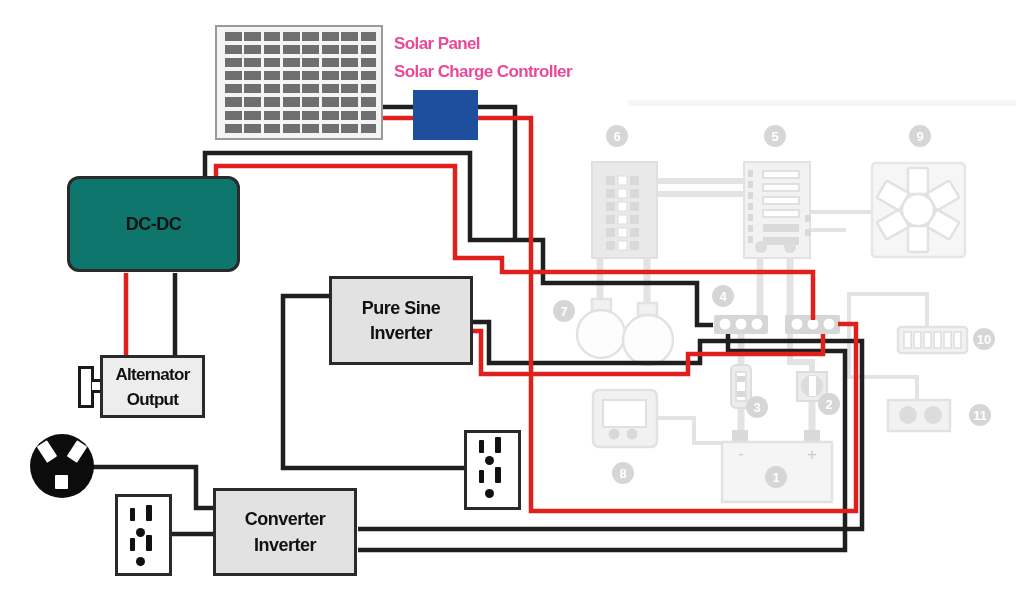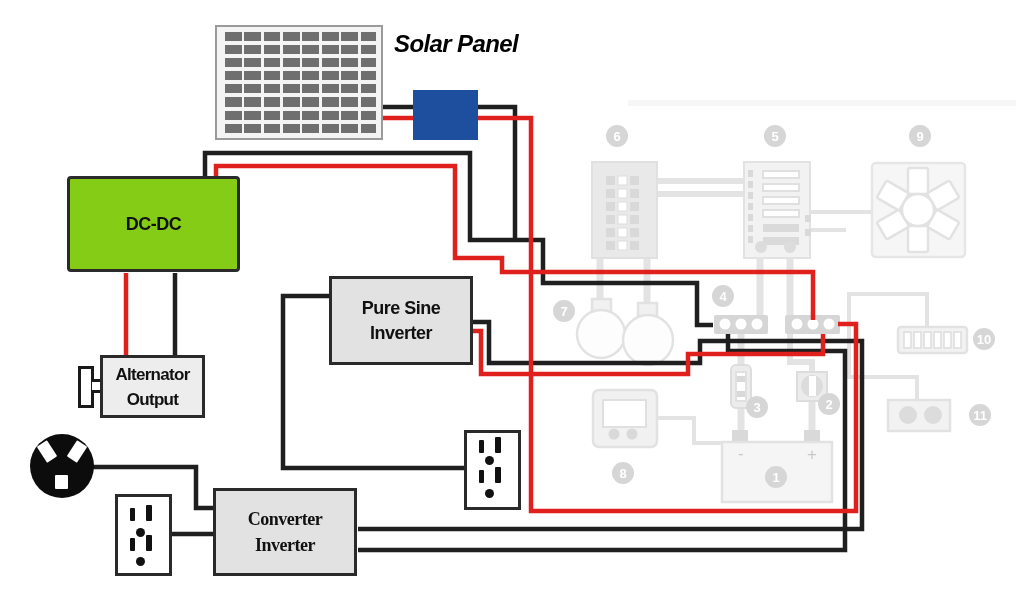--- a/index.html
+++ b/index.html
@@ -11,37 +11,37 @@
   .fwhite{fill:#ffffff;stroke:#e0e0e0;stroke-width:2;}
   .fdark{fill:#d9d9d9;stroke:none;}
   .badge{fill:#d6d6d6;}
   .bnum{fill:#ffffff;font-weight:bold;font-size:13px;text-anchor:middle;font-family:"Liberation Sans",sans-serif;}
   .battsym{fill:#c9c9c9;text-anchor:middle;font-family:"Liberation Sans",sans-serif;}
   .wn{stroke:var(--wneg);stroke-width:4.5;fill:none;}
   .wp{stroke:var(--wpos);stroke-width:4.5;fill:none;}
   .box{position:absolute;z-index:2;box-sizing:border-box;border:3px solid #2a2a2a;background:#e2e2e2;
        display:flex;flex-direction:column;align-items:center;justify-content:center;
        color:#111;font-weight:700;font-size:18px;letter-spacing:-0.5px;line-height:25px;text-align:center;}
-  .dcdc{left:67px;top:176px;width:173px;height:96px;border-radius:4px;background:#84cc16;}
+  .dcdc{left:67px;top:176px;width:173px;height:96px;border-radius:12px;background:#0f766e;}
   .inverter{left:329px;top:276px;width:144px;height:89px;}
-  .converter{left:213px;top:488px;width:144px;height:88px;line-height:26px;font-family:Liberation Serif, serif;}
+  .converter{left:213px;top:488px;width:144px;height:88px;line-height:26px;}
   .alt{left:100px;top:355px;width:105px;height:63px;background:#ededed;font-size:17px;letter-spacing:-0.7px;}
   .alt-pulley{position:absolute;z-index:2;left:78px;top:366px;width:16px;height:42px;
               box-sizing:border-box;border:3px solid #1a1a1a;background:#fff;}
   .alt-stub{position:absolute;z-index:2;left:92px;top:379px;width:10px;height:14px;background:#fff;
             border-top:3px solid #1a1a1a;border-bottom:3px solid #1a1a1a;box-sizing:border-box;}
   .solar{position:absolute;z-index:2;left:215px;top:25px;width:168px;height:115px;box-sizing:border-box;
          background:#f4f4f4;border:2px solid #9a9a9a;}
   .solar-cells{position:absolute;left:5px;top:5px;right:5px;bottom:5px;
     background-image:
       repeating-linear-gradient(90deg,#f4f4f4 0 2.5px,transparent 2.5px 19.5px),
       repeating-linear-gradient(180deg,#6f6f6f 0 9px,#f4f4f4 9px 13.1px);}
   .controller{position:absolute;z-index:2;left:413px;top:90px;width:65px;height:50px;background:var(--blue);}
-  .solar-label{position:absolute;z-index:2;left:394px;top:30px;color:#000000;
-               font-size:24px;font-weight:700;letter-spacing:-0.6px;line-height:28px;font-style:italic;}
+  .solar-label{position:absolute;z-index:2;left:394px;top:30px;color:#ec4899;
+               font-size:17px;font-weight:700;letter-spacing:-0.6px;line-height:28px;}
   .solar-label span{display:block;}
   .box span{display:block;}
   .outlet{position:absolute;z-index:2;box-sizing:border-box;border:3px solid #2a2a2a;background:#fff;}
   .outlet1{left:115px;top:494px;width:57px;height:82px;}
   .outlet2{left:464px;top:430px;width:57px;height:80px;}
   .slot{position:absolute;background:#111;border-radius:1px;}
   .hole{position:absolute;width:9px;height:9px;border-radius:50%;background:#111;}
   .plug{position:absolute;z-index:2;left:30px;top:434px;width:64px;height:64px;border-radius:50%;background:#0c0c0c;}
   .prong{position:absolute;background:#fff;border-radius:1px;}
   .prong-l{left:11px;top:8px;width:12px;height:19px;transform:rotate(-33deg);}
@@ -231,20 +231,21 @@
   <polyline class="wp" points="126,273 126,357"></polyline>
   <polyline class="wp" points="473,331 481,331 481,374 688,374 688,354 823,354 823,334"></polyline>
 </svg>
 
   <div class="solar">
     <div class="solar-cells"></div>
   </div>
 
   <div class="solar-label">
     <span>Solar Panel</span>
+    <span>Solar Charge Controller</span>
   </div>
 
   <div class="controller"></div>
 
   <div class="box dcdc">
     <span>DC-DC</span>
   </div>
 
   <div class="alt-pulley"></div>
   <div class="alt-stub"></div>

